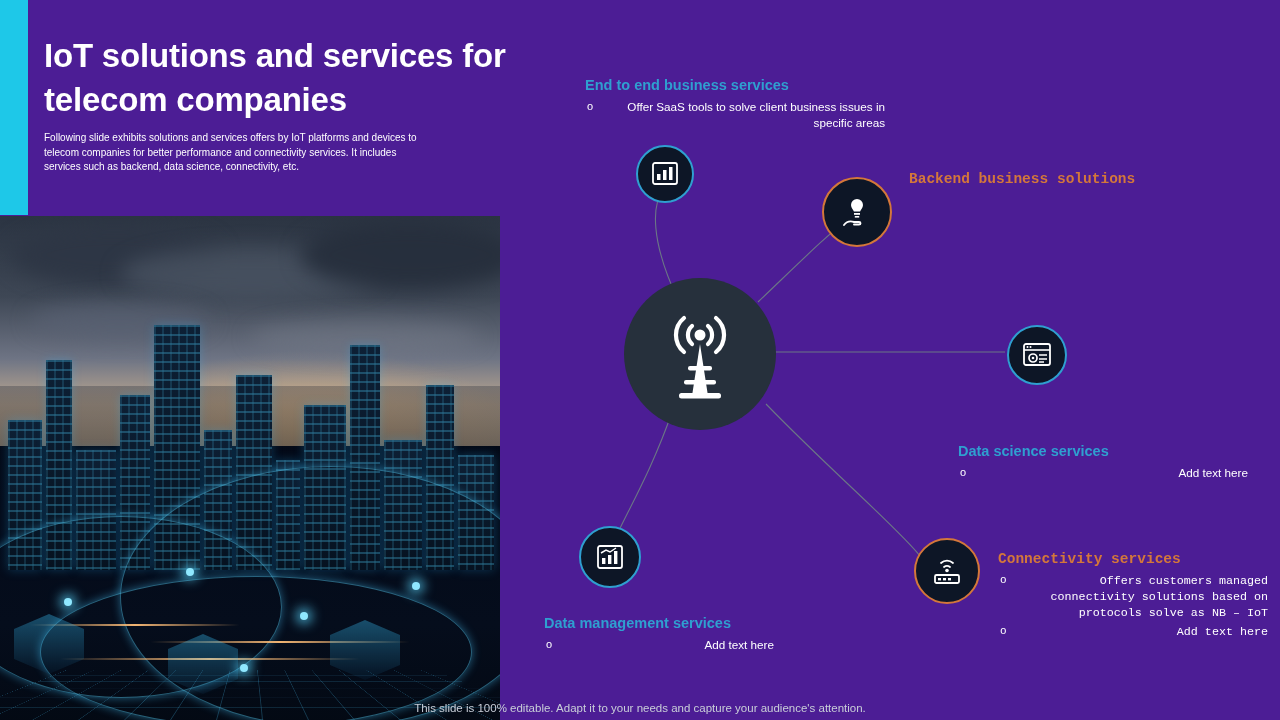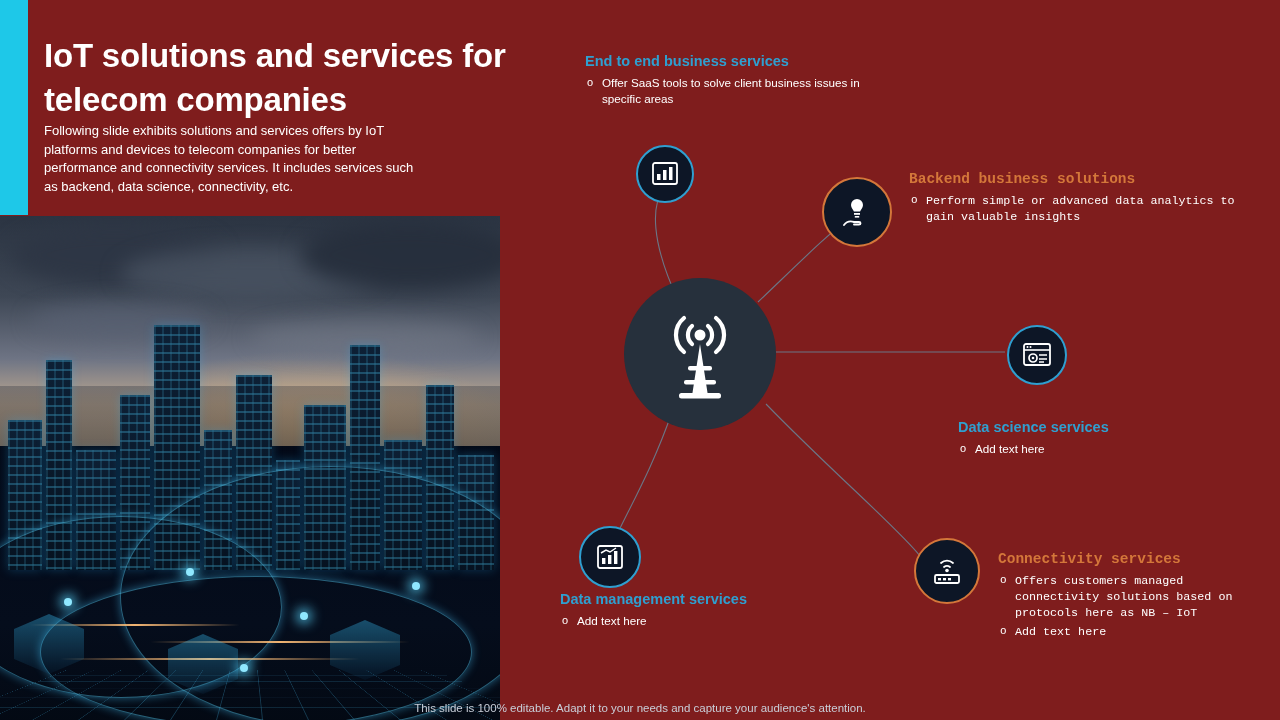--- a/index.html
+++ b/index.html
@@ -10,21 +10,21 @@
   body {
     width: 1280px;
     height: 720px;
     overflow: hidden;
     font-family: "Liberation Sans", sans-serif;
     position: relative;
   }
   .slide {
     position: absolute;
     inset: 0;
-    background: #7f1d1d;
+    background: #4c1d95;
   }
 
   
   .accent-bar {
     position: absolute;
     left: 0;
     top: 0;
     width: 28px;
     height: 215px;
     background: #1ec8e8;
@@ -39,21 +39,22 @@
   }
   .title {
     font-size: 33px;
     font-weight: bold;
     color: #ffffff;
     line-height: 1.34;
     letter-spacing: -0.2px;
     margin: 0;
   }
   .subtitle {
-    font-size: 13px;
+    margin-top: 9px;
+    font-size: 10px;
     color: #ffffff;
     line-height: 1.42;
     width: 380px;
   }
 
   
   .image-panel {
     position: absolute;
     left: 0;
     top: 216px;
@@ -183,26 +184,27 @@
   .node.blue   { border: 2px solid #2f9fd0; }
   .node.orange { border: 2px solid #d4773a; }
 
   .txt { position: absolute; }
   .txt h3 {
     margin: 0 0 5px 0;
     font-size: 14.5px;
     font-weight: bold;
     line-height: 1.25;
   }
-  .txt h3.blue   { color: #2f9fd0; }
+  .txt h3.blue   { color: #2f9fd0; margin-top: 24px; }
   .txt h3.orange { color: #d4773a; }
   .txt ul {
     margin: 0;
     padding: 0;
     list-style: none;
+    text-align: right;
   }
   .txt li {
     position: relative;
     padding-left: 17px;
     font-size: 11.7px;
     color: #ffffff;
     line-height: 1.38;
     margin-bottom: 2px;
   }
   .txt li::before {
@@ -368,40 +370,39 @@
     <div class="txt" style="left:85px; top:52px; width:300px;">
       <h3 class="blue">End to end business services</h3>
       <ul>
         <li>Offer SaaS tools to solve client business issues in specific areas</li>
       </ul>
     </div>
 
     <div class="txt" style="left:409px; top:170px; width:330px;font-family:Liberation Mono, monospace;">
       <h3 class="orange">Backend business solutions</h3>
       <ul>
-        <li>Perform simple or advanced data analytics to gain valuable insights</li>
       </ul>
     </div>
 
     <div class="txt" style="left:458px; top:418px; width:290px;">
       <h3 class="blue">Data science services</h3>
       <ul>
         <li>Add text here</li>
       </ul>
     </div>
 
     <div class="txt" style="left:498px; top:550px; width:270px;font-family:Liberation Mono, monospace;">
       <h3 class="orange">Connectivity services</h3>
       <ul>
-        <li>Offers customers managed connectivity solutions based on protocols here as NB – IoT</li>
+        <li>Offers customers managed connectivity solutions based on protocols solve as NB – IoT</li>
         <li>Add text here</li>
       </ul>
     </div>
 
-    <div class="txt" style="left:60px; top:590px; width:230px;">
+    <div class="txt" style="left:44px; top:590px; width:230px;">
       <h3 class="blue">Data management services</h3>
       <ul>
         <li>Add text here</li>
       </ul>
     </div>
 
   </div>
 
   <div class="footer">This slide is 100% editable. Adapt it to your needs and capture your audience's attention.</div>
 </div>

